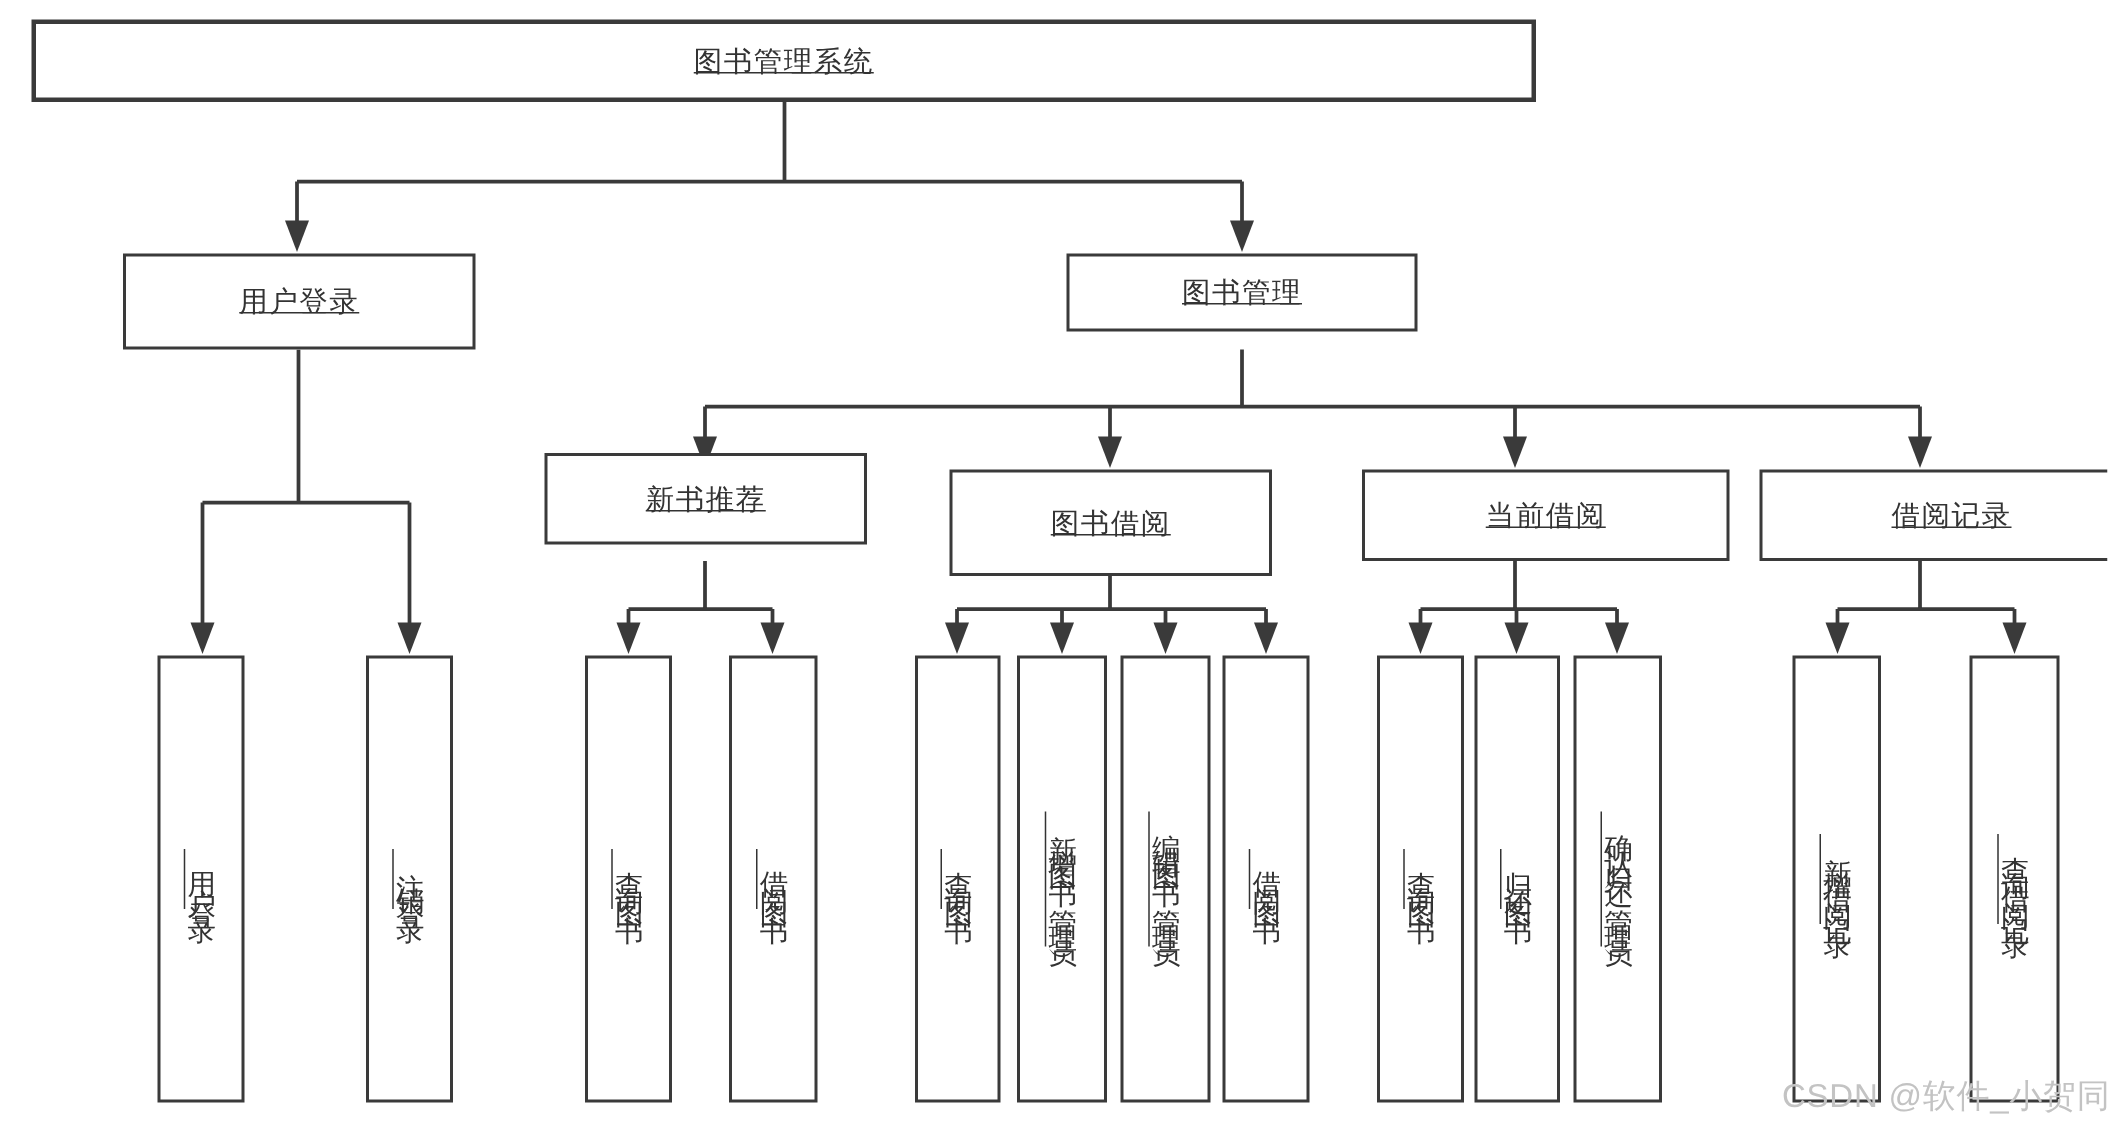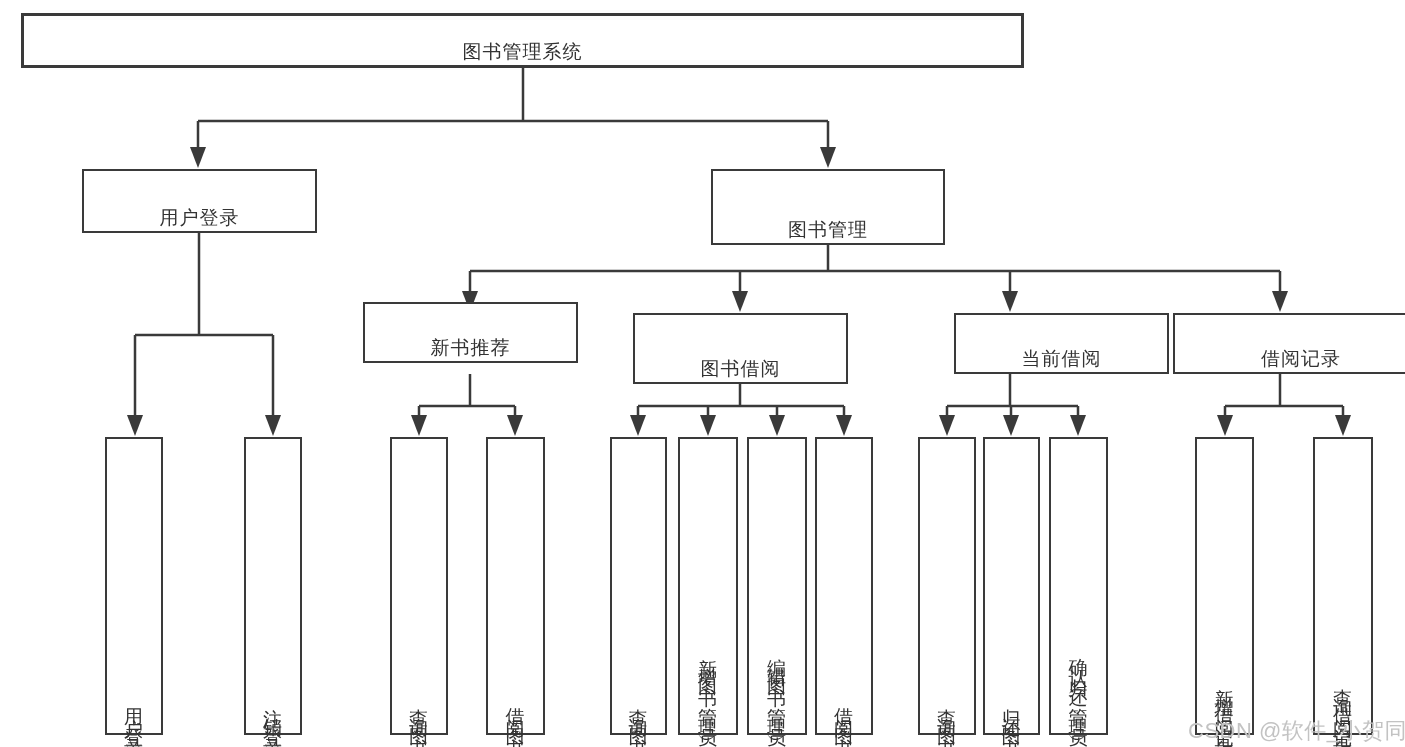--- a/index.html
+++ b/index.html
@@ -10,22 +10,22 @@
   .canvas{
     position:relative;width:1405px;height:747px;background:var(--background);
     font-family:"Liberation Sans","DejaVu Sans",sans-serif;overflow:hidden;
   }
   .connectors{position:absolute;left:0;top:0;width:1405px;height:747px;}
   .cline{stroke:var(--line);stroke-width:2.5;fill:none;}
   .carrow{fill:var(--line);stroke:none;}
   .box{
     position:absolute;box-sizing:border-box;background:var(--fill);
     border:2.5px solid var(--border);color:var(--text);
-    display:flex;align-items:flex-end;justify-content:center;
-    font-size:19px;letter-spacing:1px;white-space:nowrap;
+    display:flex;align-items:center;justify-content:center;
+    font-size:19px;letter-spacing:1px;white-space:nowrap;text-decoration:underline;
   }
   .box.root{border-width:3px;}
   .leaf{letter-spacing:0;}
   .leaf .vtext{
     writing-mode:vertical-rl;text-orientation:mixed;
     letter-spacing:10px;font-size:19px;line-height:1;
   }
   .watermark{
     position:absolute;left:1188px;top:716px;z-index:10;
     color:var(--watermark);font-size:22px;letter-spacing:0.5px;white-space:nowrap;
@@ -79,31 +79,31 @@
     </g>
   </svg>
 
   <div class="box root" style="left:21px;top:13px;width:1003px;height:55px">
     <span>图书管理系统</span>
   </div>
 
   <div class="box" style="left:82px;top:169px;width:235px;height:64px">
     <span>用户登录</span>
   </div>
-  <div class="box" style="left:711px;top:169px;width:234px;height:76px">
+  <div class="box" style="left:711px;top:169px;width:234px;height:52px">
     <span>图书管理</span>
   </div>
 
   <div class="box" style="left:363px;top:302px;width:215px;height:61px">
     <span>新书推荐</span>
   </div>
   <div class="box" style="left:633px;top:313px;width:215px;height:71px">
     <span>图书借阅</span>
   </div>
-  <div class="box" style="left:954px;top:313px;width:215px;height:61px">
+  <div class="box" style="left:908px;top:313px;width:245px;height:61px">
     <span>当前借阅</span>
   </div>
   <div class="box" style="left:1173px;top:313px;width:256px;height:61px">
     <span>借阅记录</span>
   </div>
 
   <div class="box leaf" style="left:105px;top:437px;width:58px;height:298px">
     <span class="vtext">用户登录</span>
   </div>
   <div class="box leaf" style="left:244px;top:437px;width:58px;height:298px">

